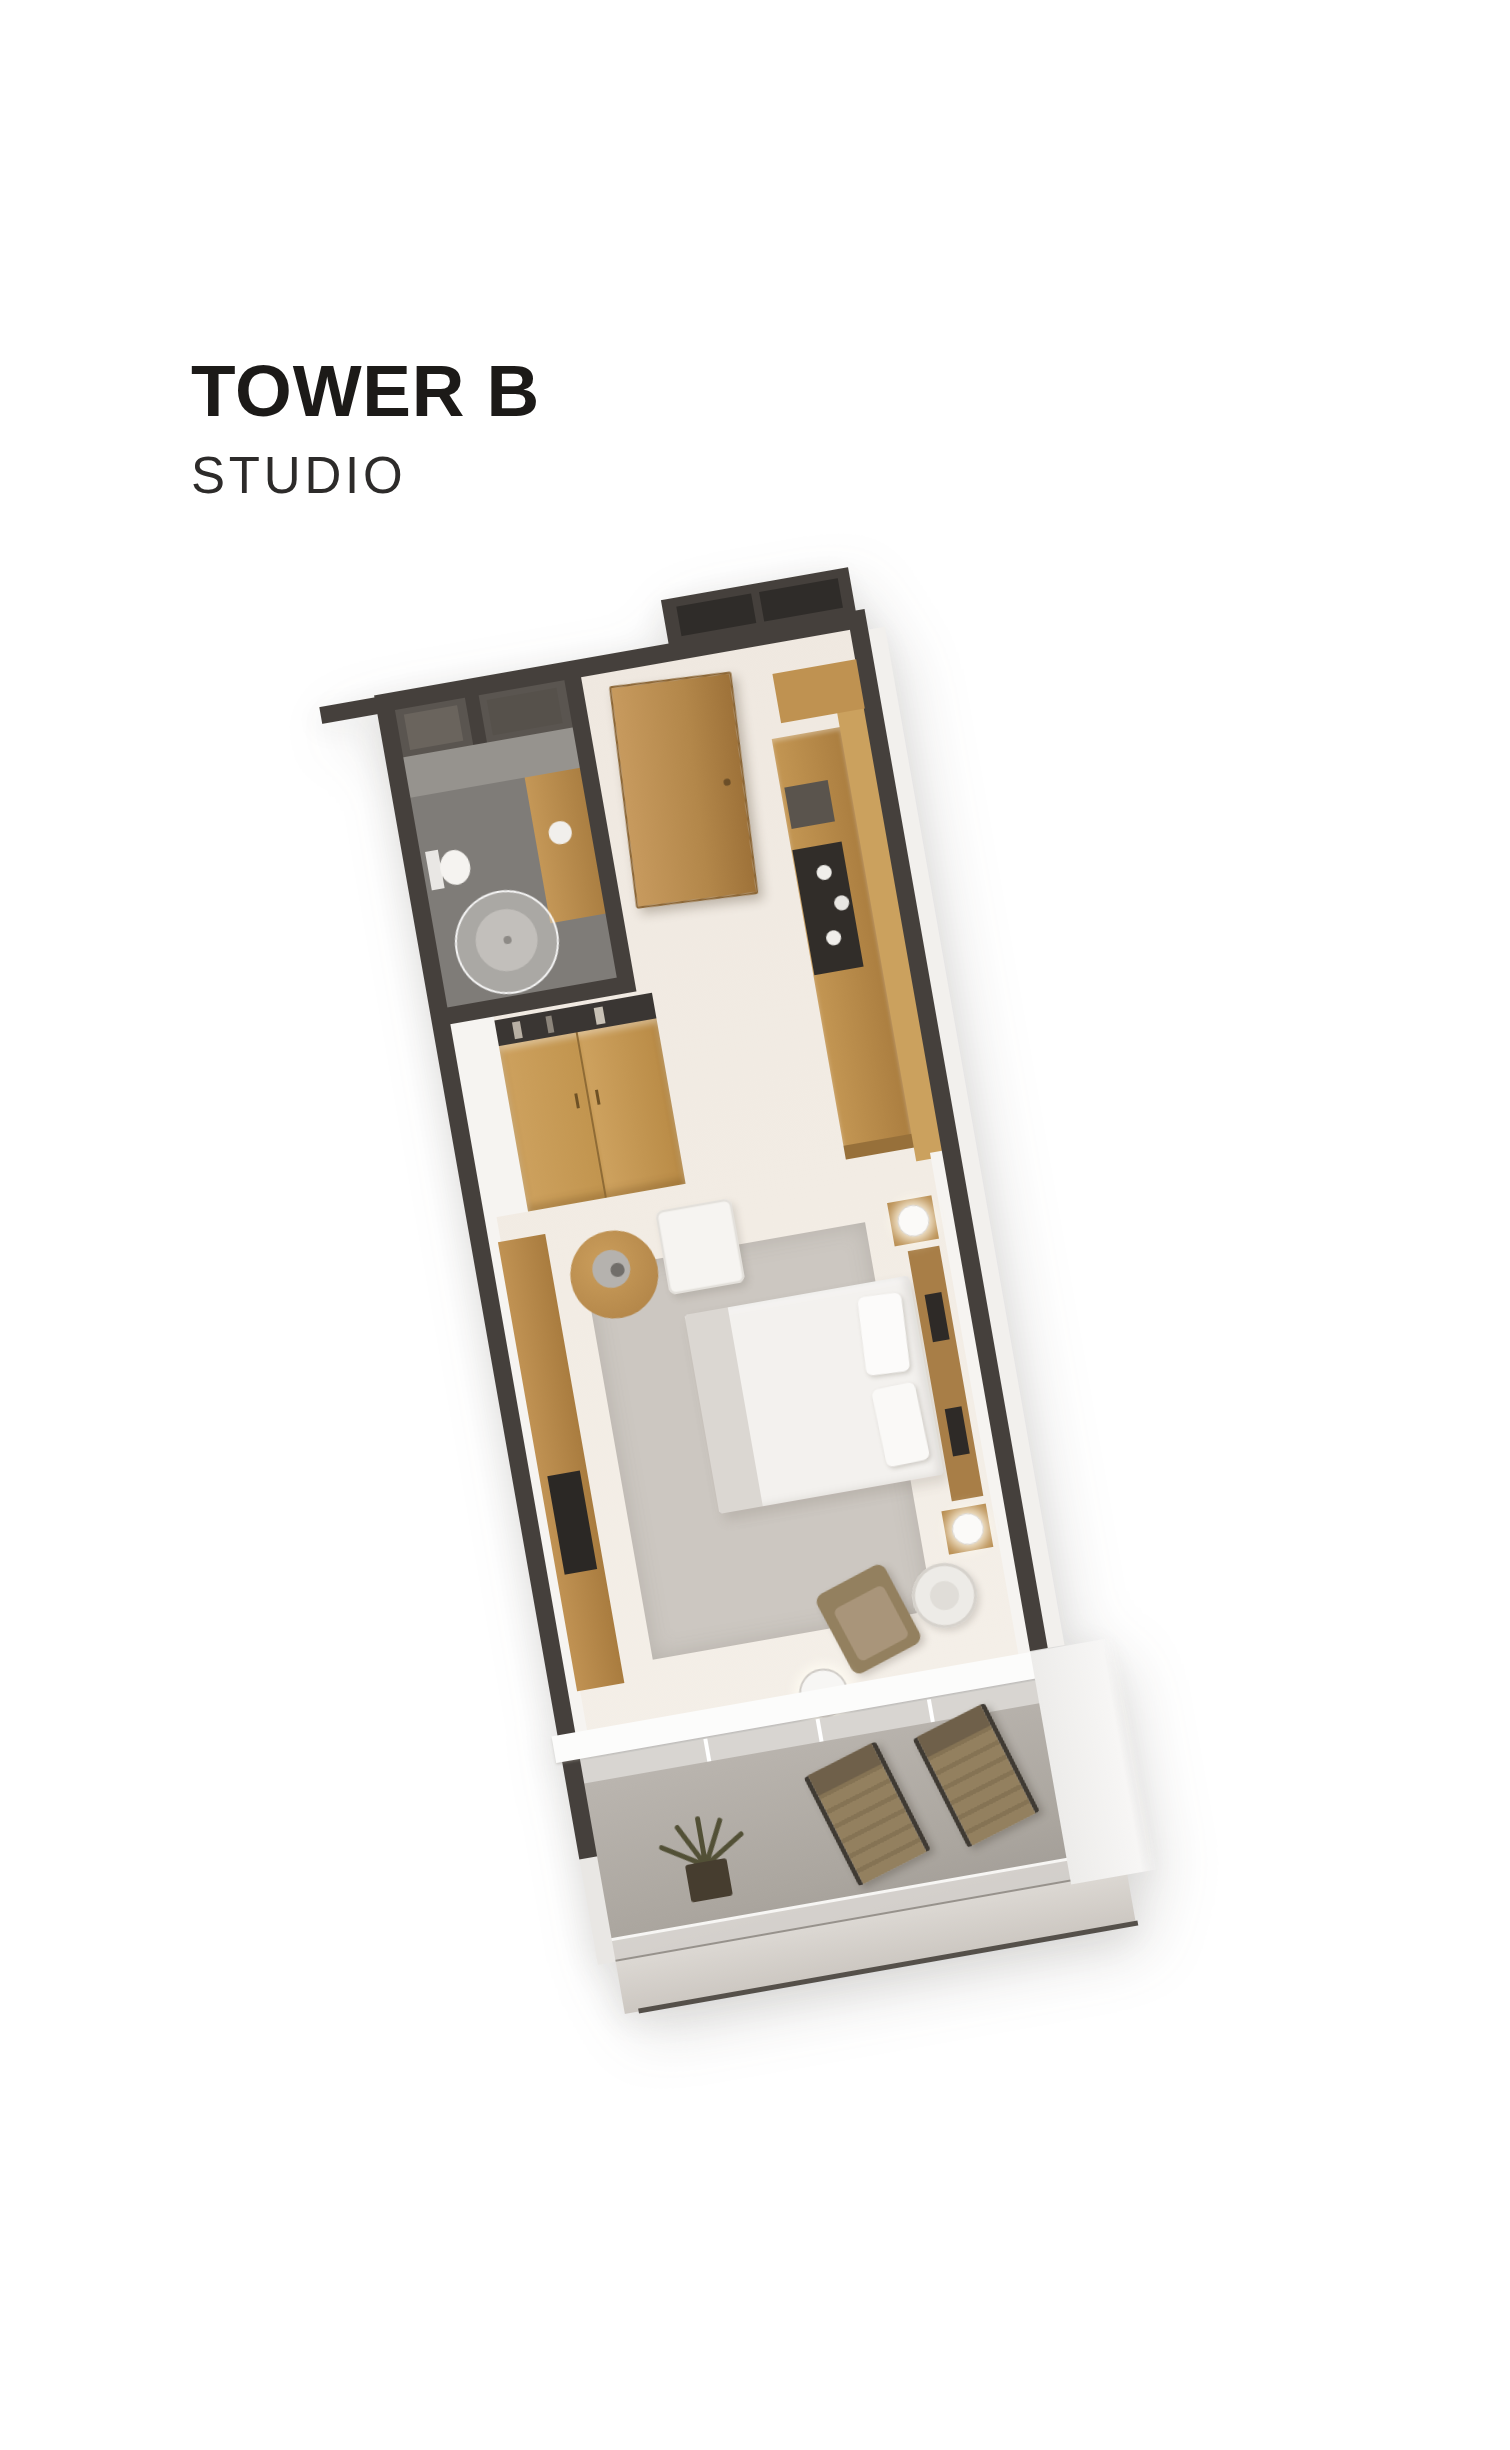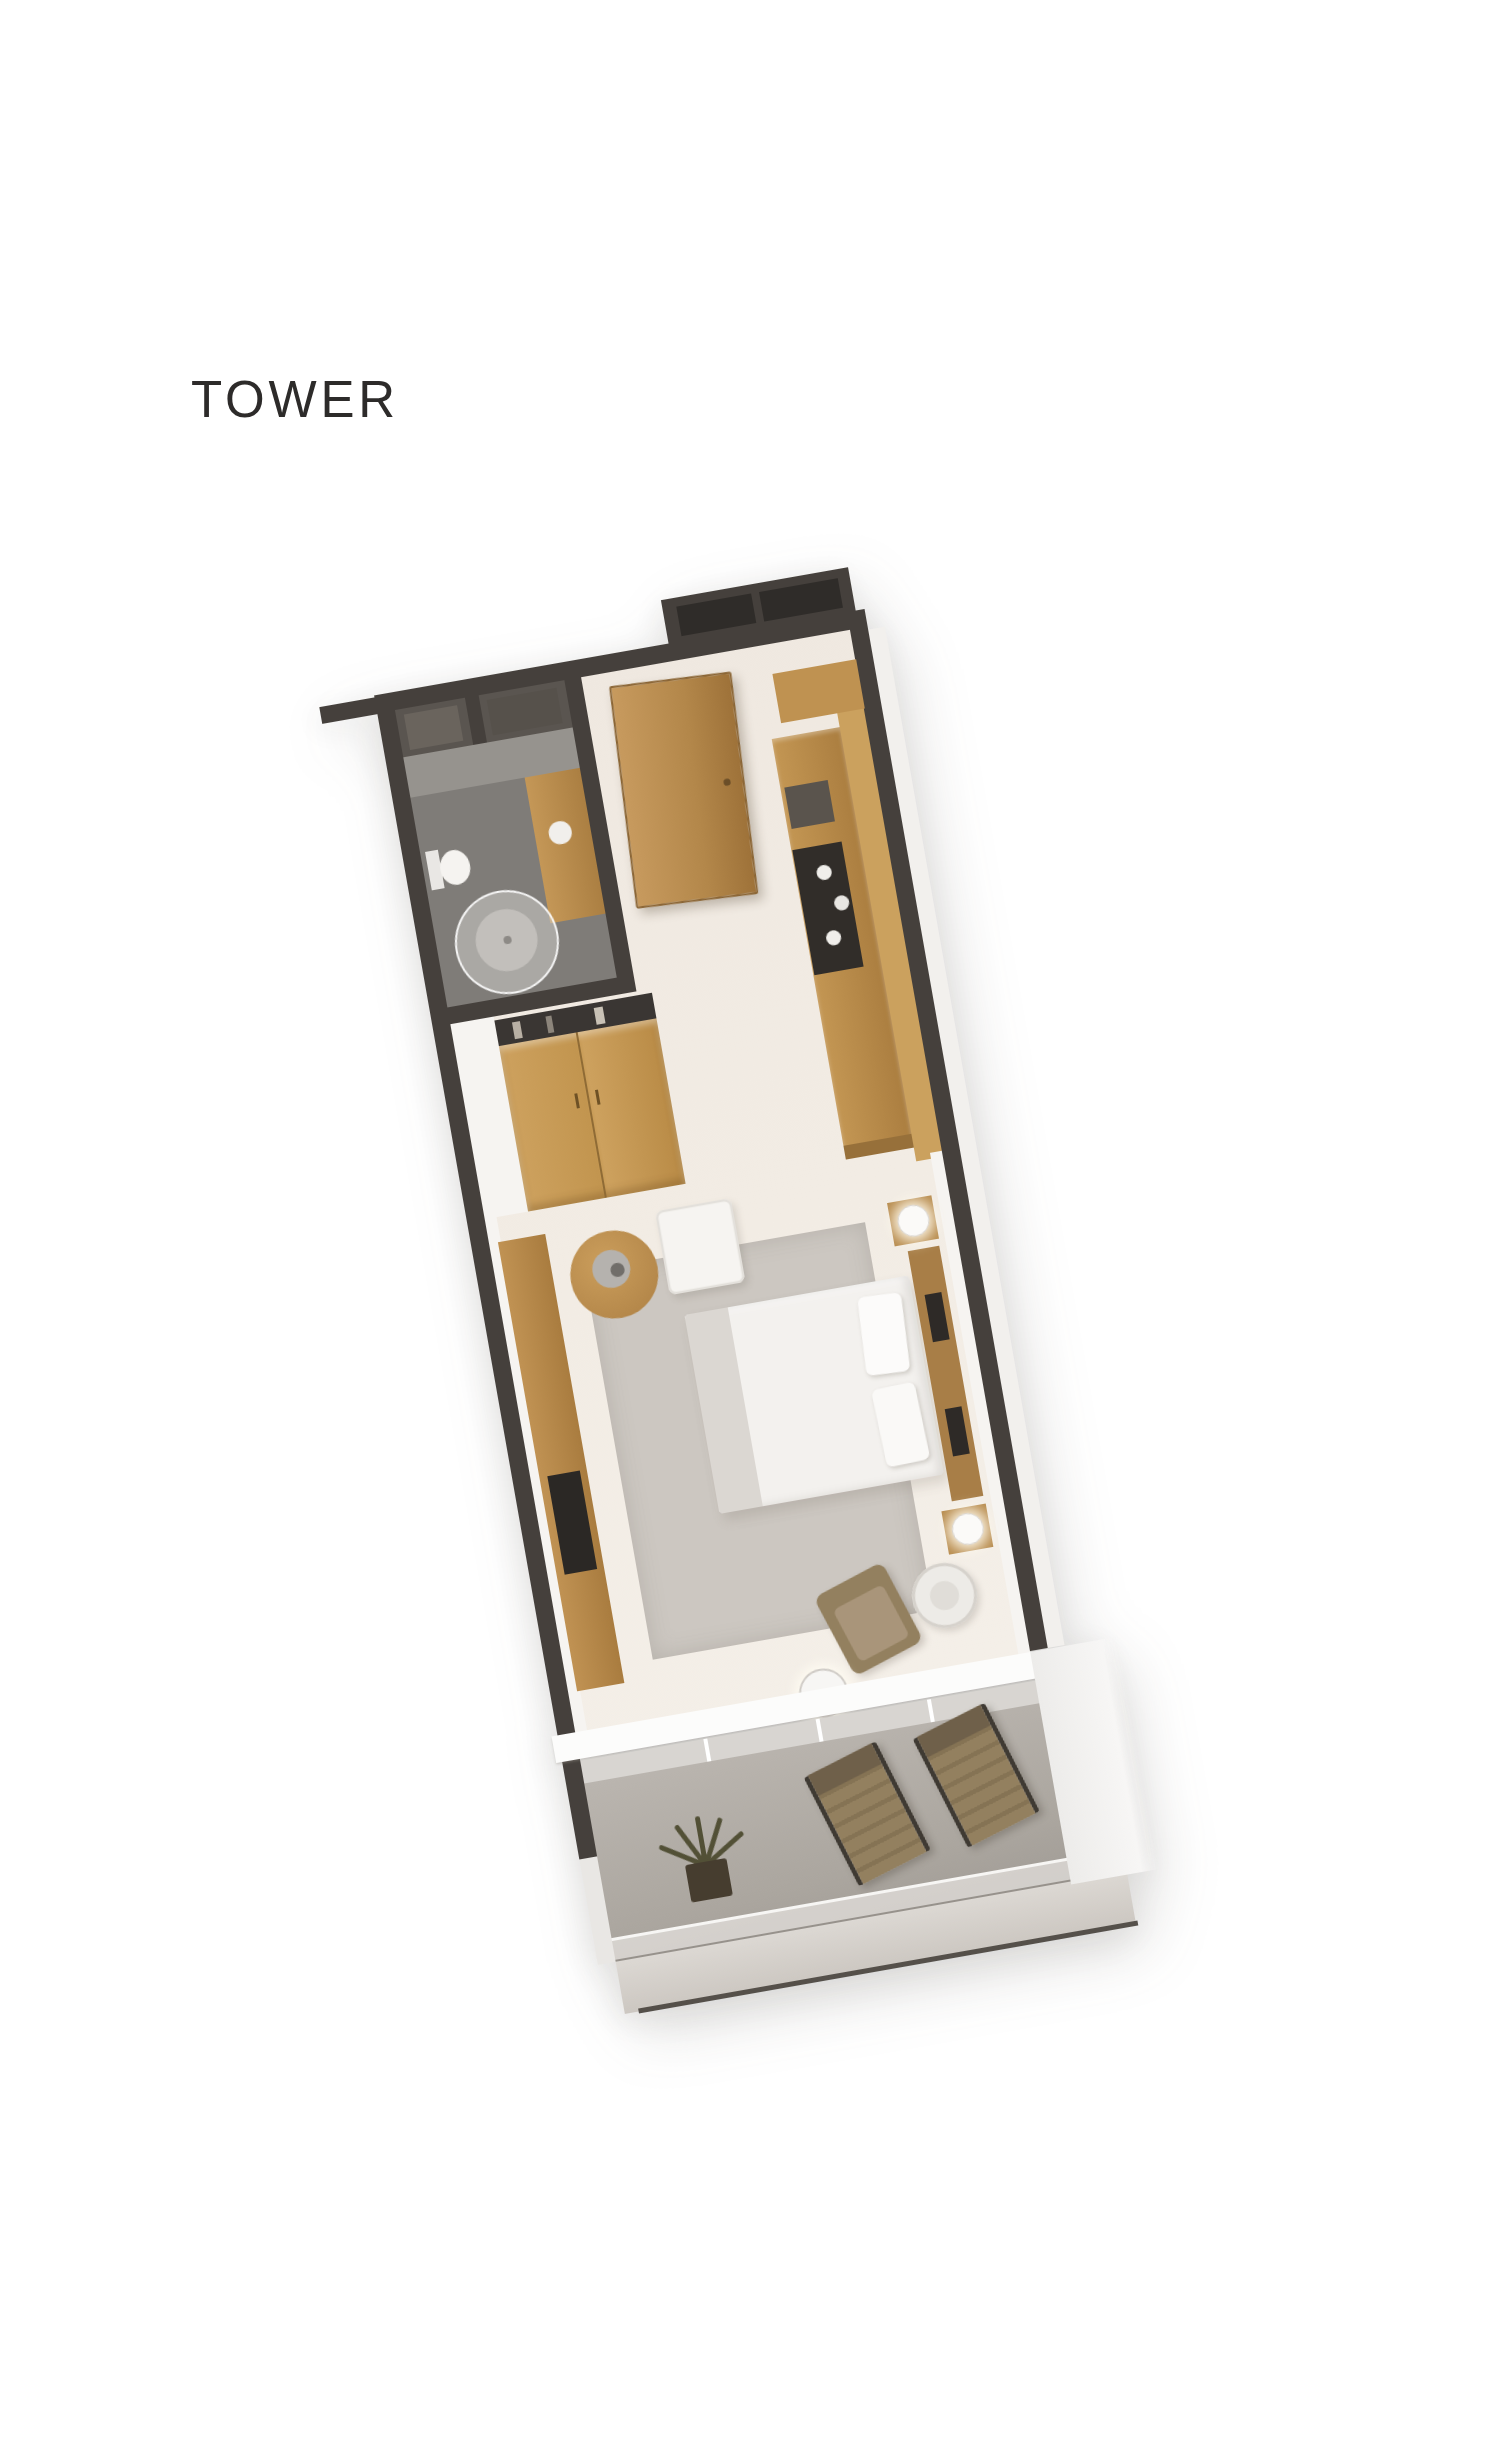--- a/index.html
+++ b/index.html
@@ -162,21 +162,22 @@
   .outer-right-face{left:480px;top:1056px;width:89px;height:236px;
     background:linear-gradient(90deg,#edecea,#f7f6f5 80%,rgba(255,255,255,0));}
   .outer-left-face{left:0;top:1182px;width:18px;height:107px;background:#e9e7e4;}
 </style>
 </head>
 <body>
 
 <div class="page">
 
   <header class="hdr">
-    <div class="subtitle">TOWER</div>
+    <h1 class="title">TOWER B</h1>
+    <div class="subtitle">STUDIO</div>
   </header>
 
   <div class="unit">
 
     <div class="f-base"></div>
 
     <div class="w w-top"></div>
     <div class="w-stub"></div>
     <div class="w w-left"></div>
     <div class="w w-right"></div>

